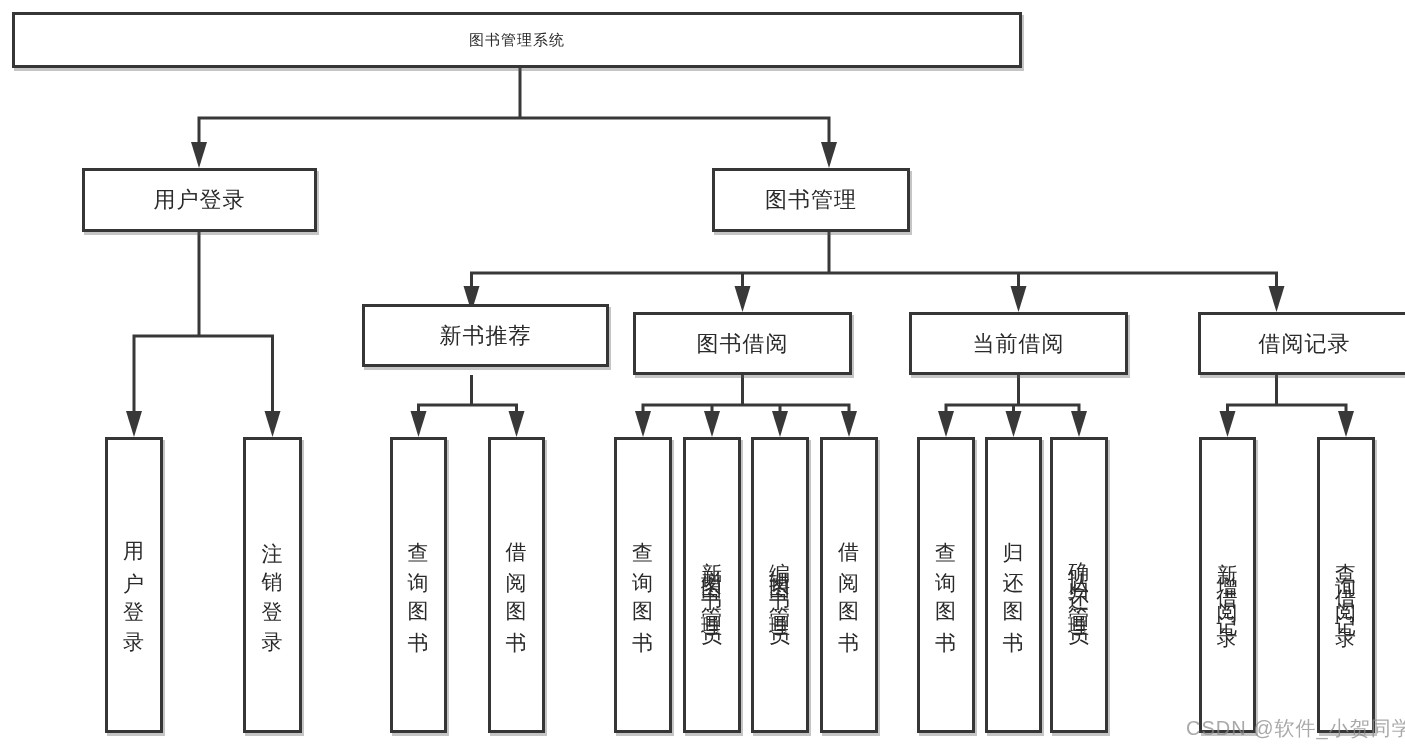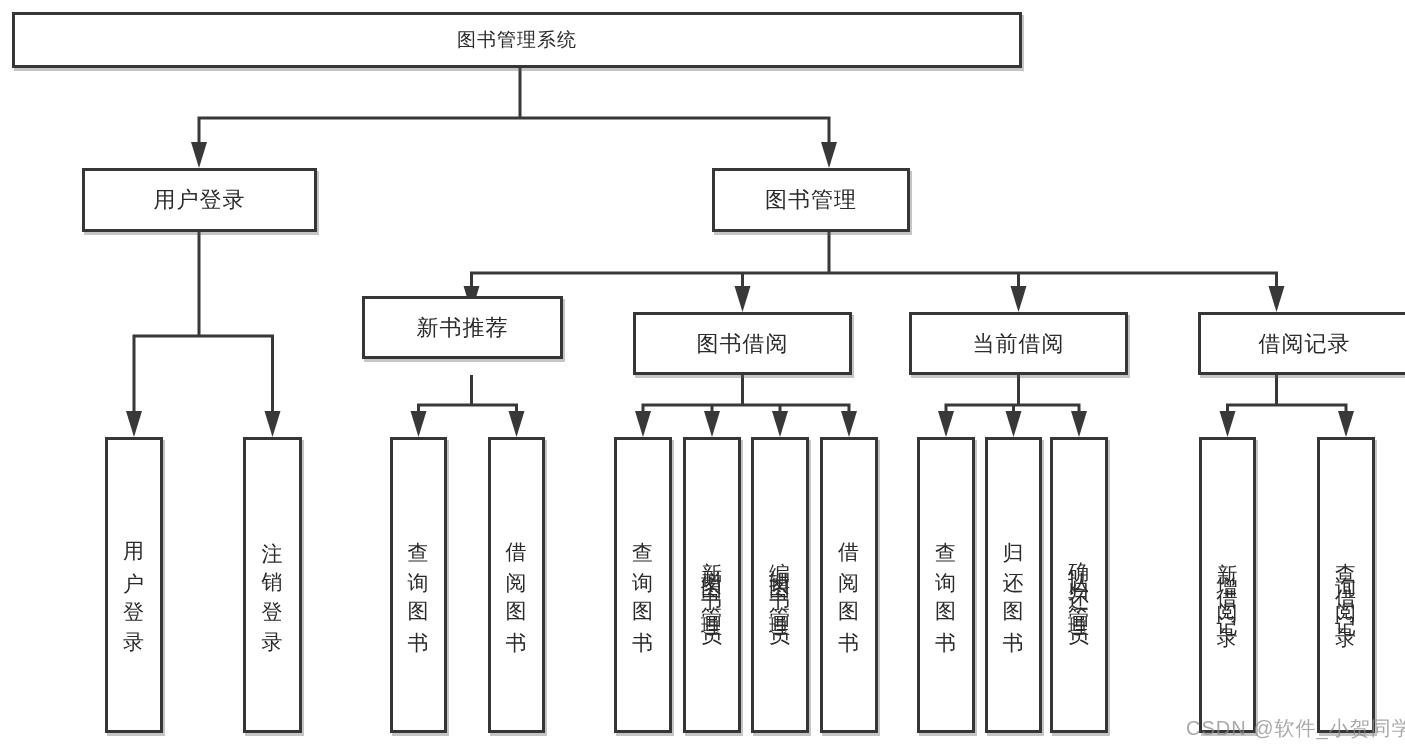--- a/index.html
+++ b/index.html
@@ -10,21 +10,21 @@
     color:#222222;
   }
   #connectors { position:absolute; left:0; top:0; width:1405px; height:747px; }
   .box {
     position:absolute; box-sizing:border-box;
     background:#ffffff; border:3px solid #363636;
     box-shadow:2px 3px 0 rgba(90,90,90,0.35);
     display:flex; align-items:center; justify-content:center;
   }
   .hlabel { font-size:22px; letter-spacing:1px; color:#2a2a2a; white-space:nowrap; }
-  .title  { font-size:19px; }
+  .title  { font-size:15px; }
   .vlabel {
     writing-mode:vertical-rl; text-orientation:mixed;
     font-size:21px; color:#2a2a2a; line-height:1;
   }
   .sp4 { letter-spacing:30px; }
   .sp6 { letter-spacing:13px; }
   .sp9 { letter-spacing:9px;  }
   #watermark {
     position:absolute; left:1186px; top:715px;
     font-size:20px; color:rgba(140,140,140,0.75);
@@ -83,21 +83,21 @@
     <span class="hlabel title">图书管理系统</span>
   </div>
 
   <div class="box" style="left:82px;top:168px;width:235px;height:64px">
     <span class="hlabel">用户登录</span>
   </div>
   <div class="box" style="left:712px;top:168px;width:198px;height:64px">
     <span class="hlabel">图书管理</span>
   </div>
 
-  <div class="box" style="left:362px;top:296px;width:201px;height:63px">
+  <div class="box" style="left:362px;top:304px;width:247px;height:63px">
     <span class="hlabel">新书推荐</span>
   </div>
   <div class="box" style="left:909px;top:312px;width:219px;height:63px">
     <span class="hlabel">当前借阅</span>
   </div>
   <div class="box" style="left:633px;top:312px;width:219px;height:63px">
     <span class="hlabel">图书借阅</span>
   </div>
   <div class="box" style="left:1198px;top:312px;width:213px;height:63px">
     <span class="hlabel">借阅记录</span>

